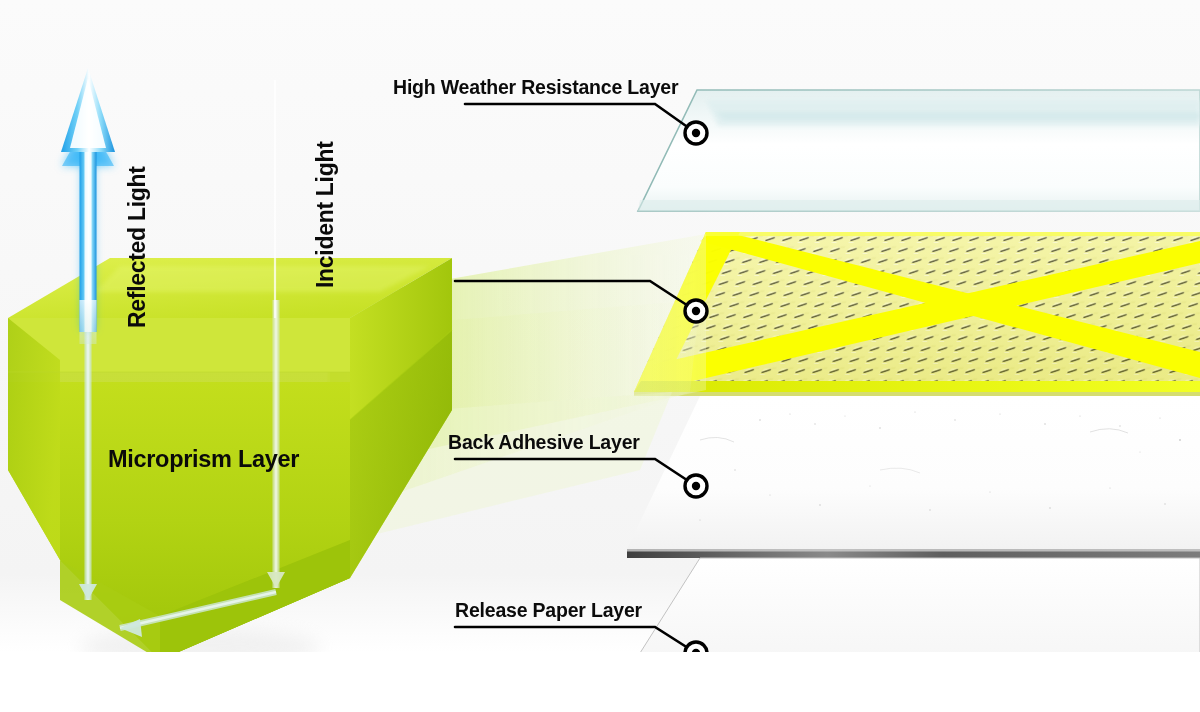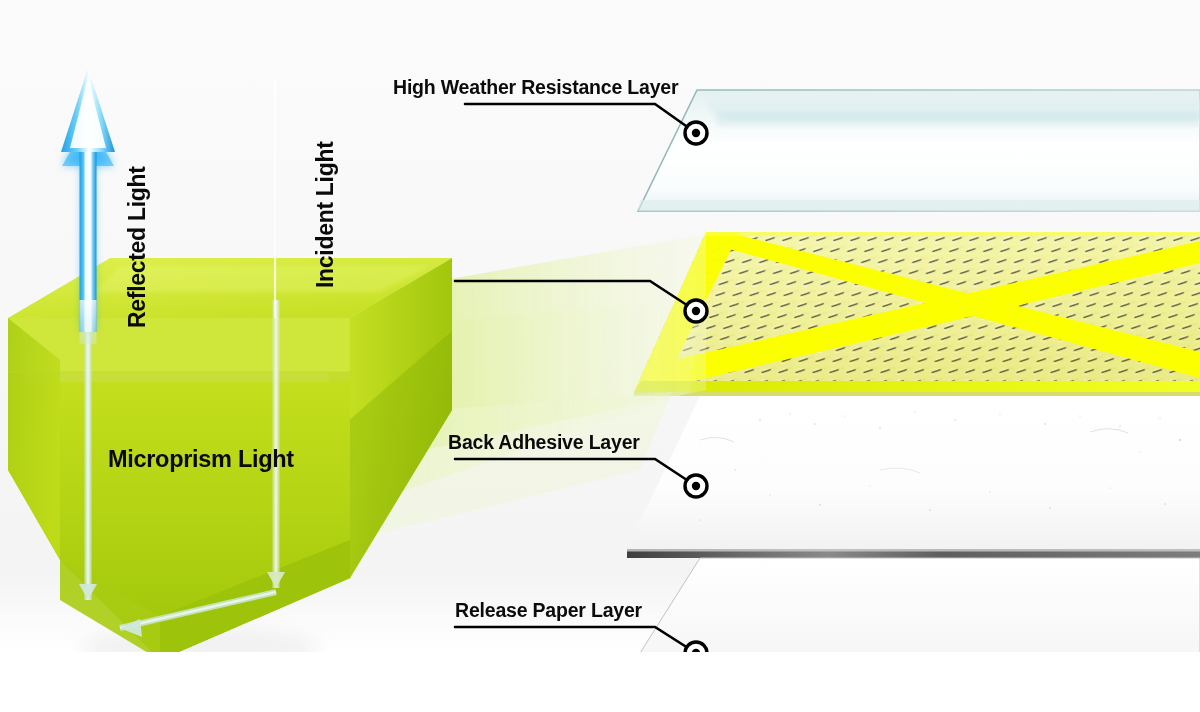--- a/index.html
+++ b/index.html
@@ -315,19 +315,19 @@
       </g>
   </svg>
 
   <div class="lbl lbl-layer" style="left:393px;top:76px;">High Weather Resistance Layer</div>
 
 
   <div class="lbl lbl-layer" style="left:448px;top:431px;">Back Adhesive Layer</div>
 
   <div class="lbl lbl-layer" style="left:455px;top:599px;">Release Paper Layer</div>
 
-  <div class="prism-lbl" style="left:108px;top:446px;">Microprism Light</div>
+  <div class="prism-lbl" style="left:108px;top:446px;">Microprism Layer</div>
 
   <div class="vlbl" style="left:124px;top:328px;transform:rotate(-90deg);">Reflected Light</div>
 
   <div class="vlbl" style="left:312px;top:288px;transform:rotate(-90deg);">Incident Light</div>
 
 </div>
 
 </body></html>

